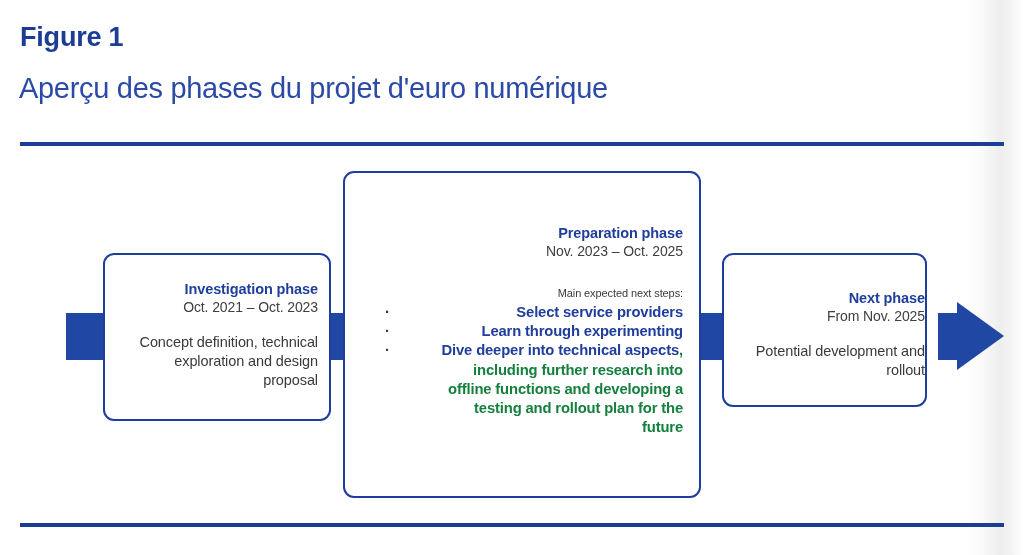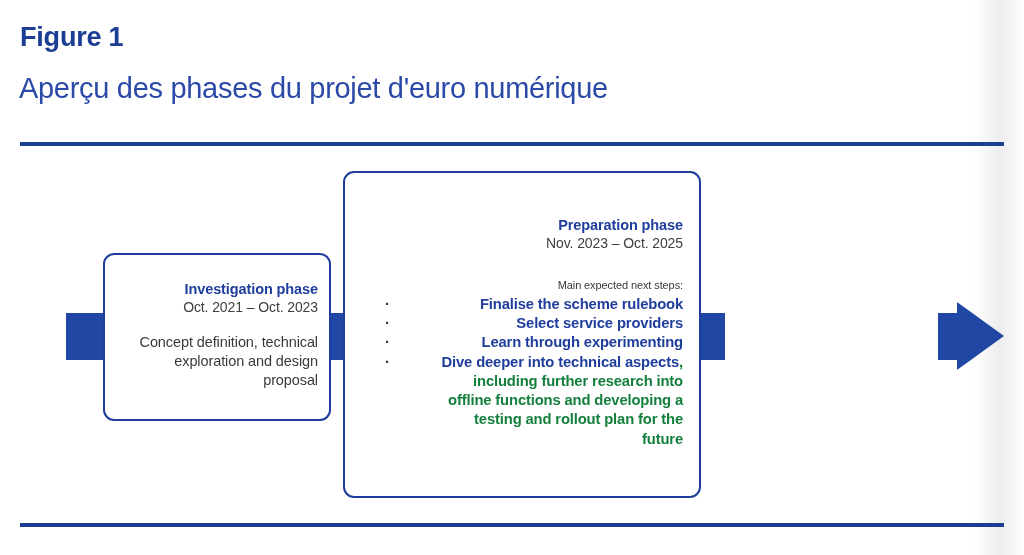--- a/index.html
+++ b/index.html
@@ -110,21 +110,21 @@
     line-height: 1.32;
     letter-spacing: -0.1px;
   }
 
   .box-1 .inner { position: absolute; left: 33px; top: 26px; width: 180px; }
   .box-1 .ph-body { margin-top: 17px; }
 
   .box-3 .inner { position: absolute; left: 26px; top: 35px; width: 175px; }
   .box-3 .ph-body { margin-top: 17px; }
 
-  .box-2 .inner { position: absolute; left: 38px; top: 44px; width: 300px; }
+  .box-2 .inner { position: absolute; left: 38px; top: 52px; width: 300px; }
 
   .steps-lead {
     font-size: 11px;
     color: #3a3a3a;
     margin-top: 27px;
     letter-spacing: -0.1px;
   }
 
   ul.steps {
     list-style: none;
@@ -180,29 +180,36 @@
     </div>
   </div>
 
   <div class="phase-box box-2">
     <div class="inner">
       <div class="ph-title">Preparation phase</div>
       <div class="ph-dates">Nov. 2023 – Oct. 2025</div>
       <div class="steps-lead">Main expected next steps:</div>
       <ul class="steps">
         <li>
-          <span class="dot">·</span><span>Finalise the scheme rulebook</span><span class="tail"></span>
+          <span class="dot">·</span><span class="tail"></span>
         </li>
         <li>
           <span class="dot">·</span><span>Select service providers</span><span class="tail"></span>
         </li>
         <li>
           <span class="dot">·</span><span>Learn through experimenting</span><span class="tail"></span>
         </li>
         <li>
           <span class="dot">·</span><span>Dive deeper into technical aspects</span><span class="tail">, including further research into offline functions and developing  a testing and rollout plan for the future</span>
         </li>
       </ul>
     </div>
   </div>
 
+  <div class="phase-box box-3">
+    <div class="inner">
+      <div class="ph-title">Next phase</div>
+      <div class="ph-dates">From Nov. 2025</div>
+      <div class="ph-body">Potential development and rollout</div>
+    </div>
+  </div>
 
 </div>
 
 </body></html>

